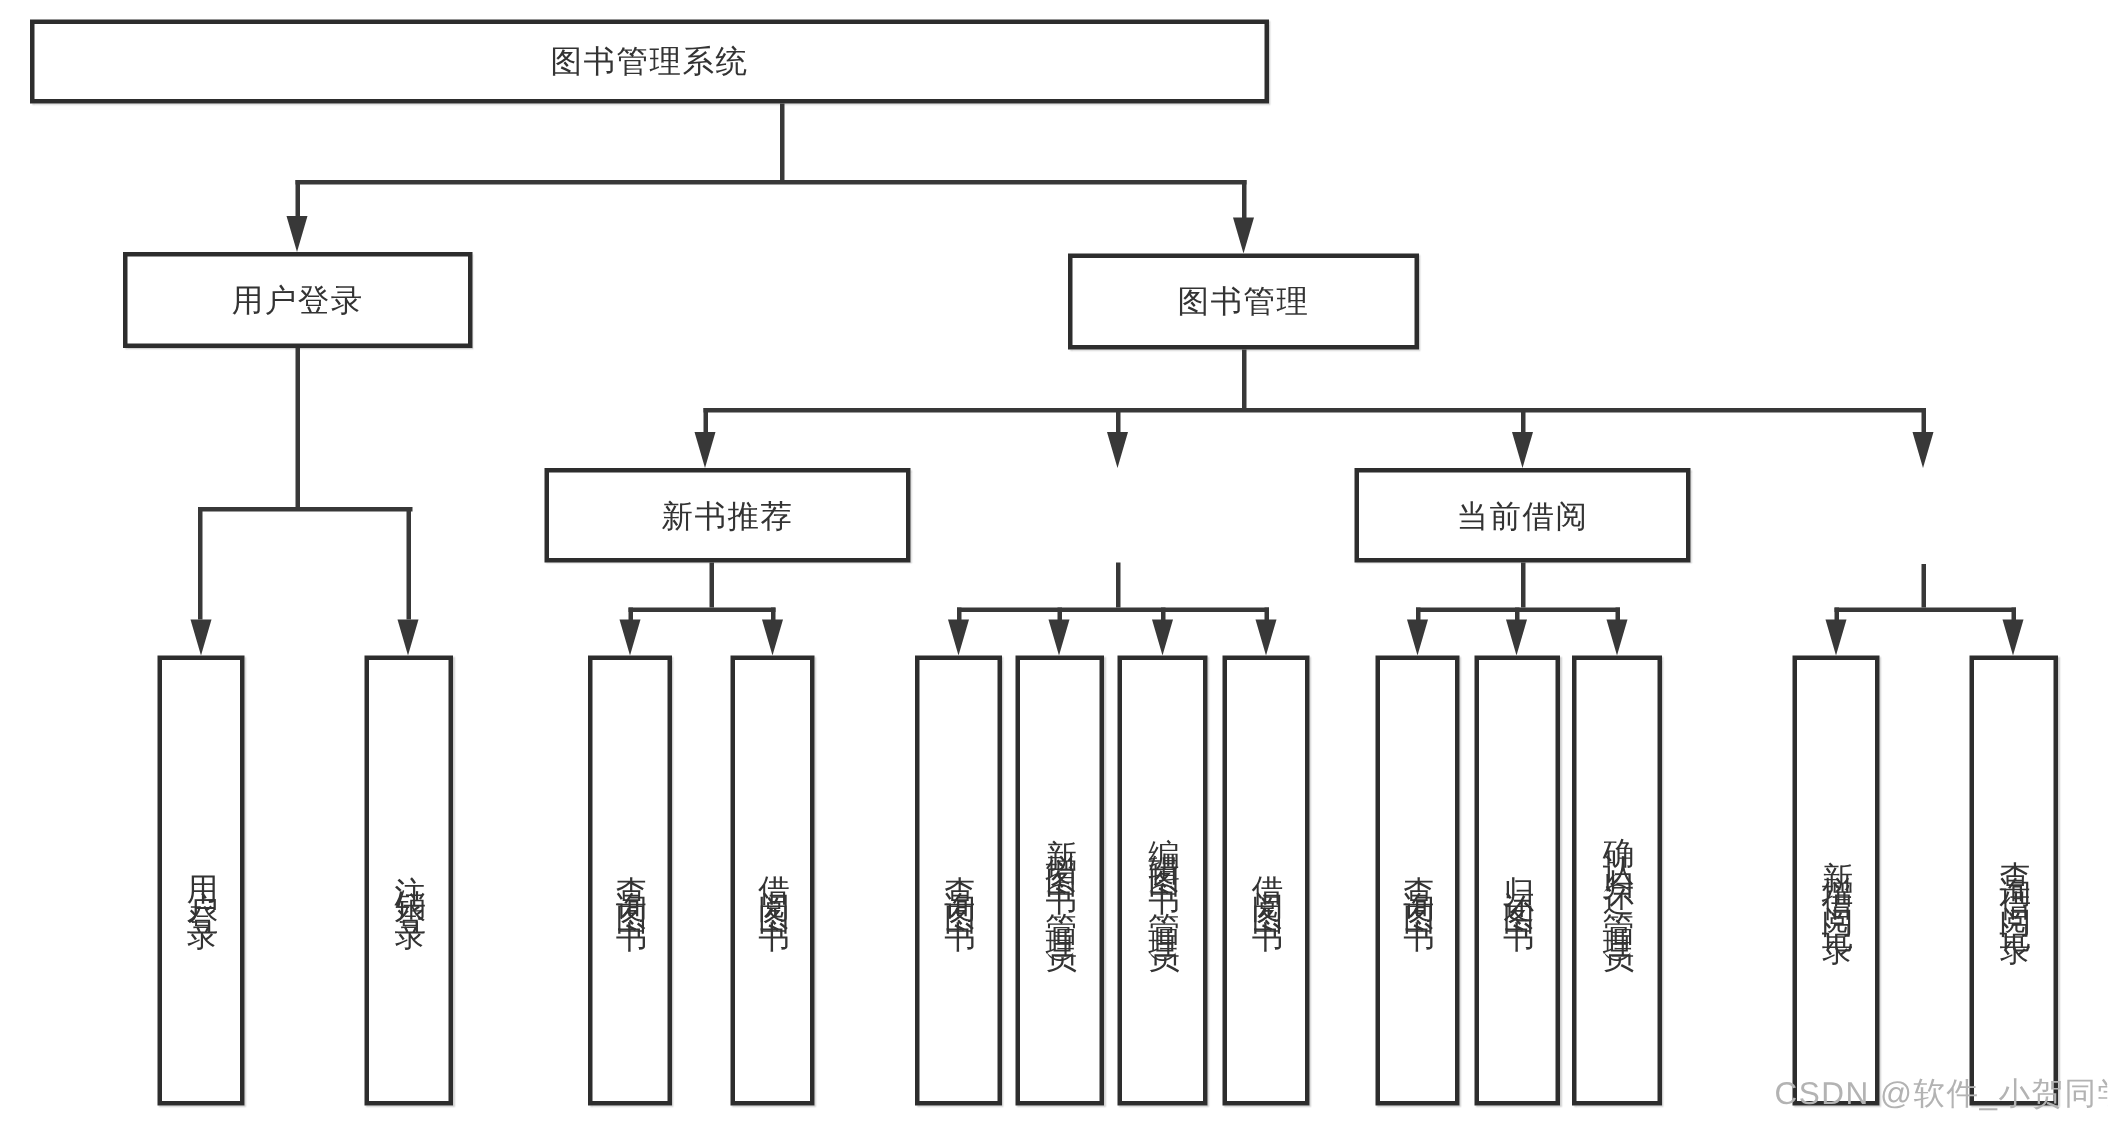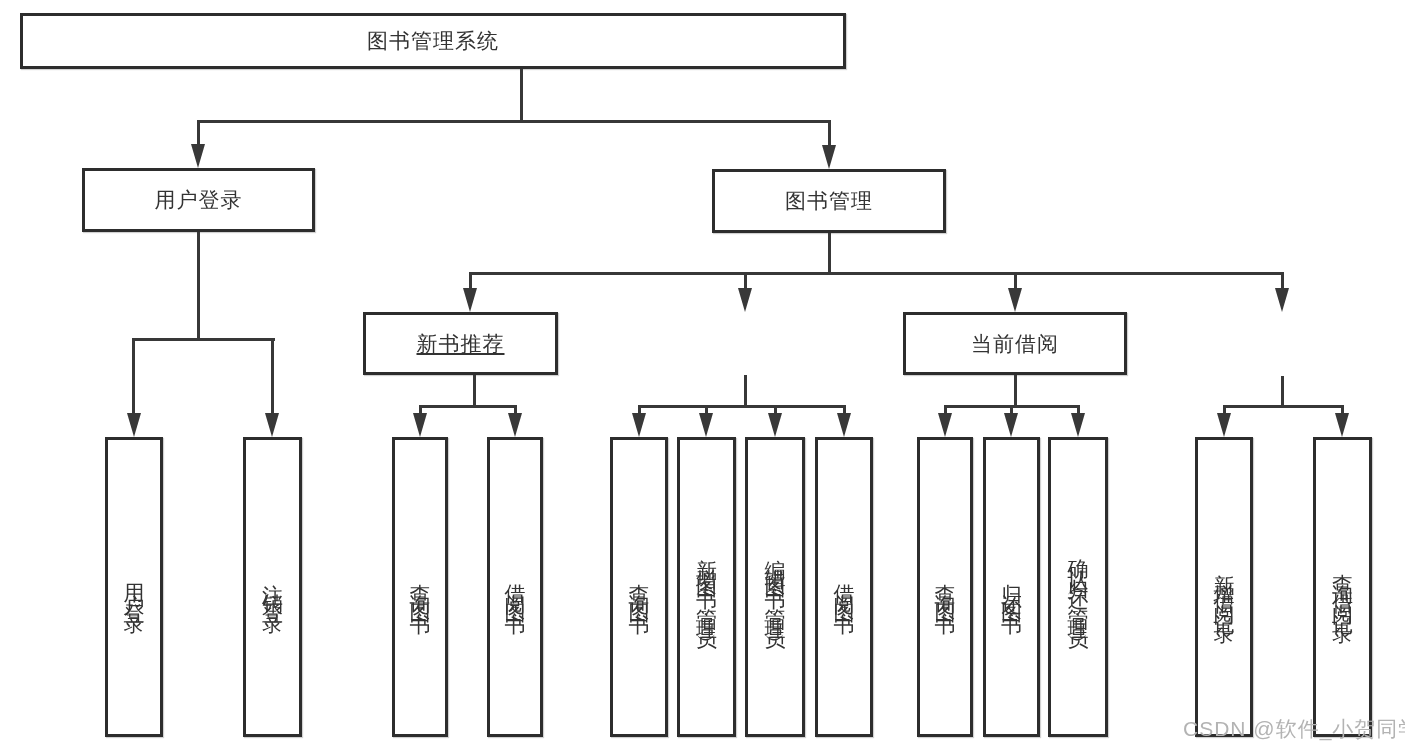--- a/index.html
+++ b/index.html
@@ -77,21 +77,21 @@
   <div class="hl" style="left:469px;top:272px;width:814px;"></div>
   <div class="vl" style="left:469px;top:272px;height:16px;"></div>
   <div class="ah" style="left:463px;top:288px;"></div>
   <div class="vl" style="left:744px;top:272px;height:16px;"></div>
   <div class="ah" style="left:738px;top:288px;"></div>
   <div class="vl" style="left:1014px;top:272px;height:16px;"></div>
   <div class="ah" style="left:1008px;top:288px;"></div>
   <div class="vl" style="left:1281px;top:272px;height:16px;"></div>
   <div class="ah" style="left:1275px;top:288px;"></div>
 
-  <div class="hnode" style="left:363px;top:312px;width:195px;height:63px;text-decoration:underline;">新书推荐</div>
+  <div class="hnode" style="left:363px;top:312px;width:244px;height:63px;">新书推荐</div>
   <div class="hnode" style="left:903px;top:312px;width:224px;height:63px;">当前借阅</div>
 
   <div class="vl" style="left:473px;top:375px;height:30px;"></div>
   <div class="hl" style="left:419px;top:405px;width:98px;"></div>
   <div class="vl" style="left:419px;top:405px;height:10px;"></div>
   <div class="ah" style="left:413px;top:413px;"></div>
   <div class="vl" style="left:514px;top:405px;height:10px;"></div>
   <div class="ah" style="left:508px;top:413px;"></div>
 
   <div class="vl" style="left:744px;top:375px;height:30px;"></div>

